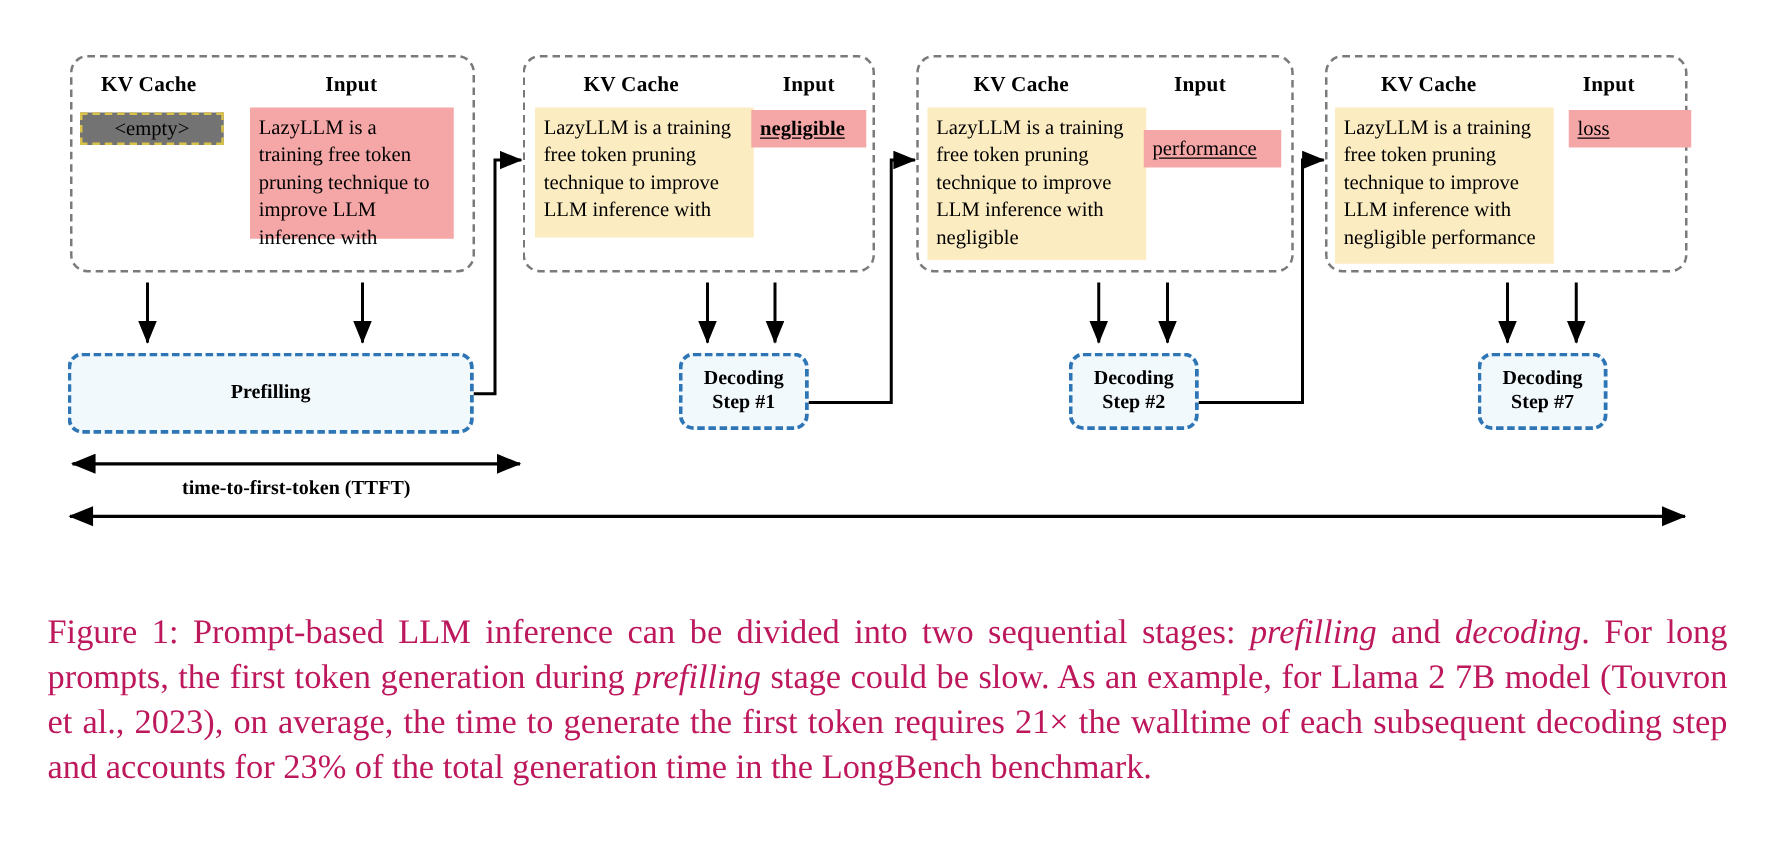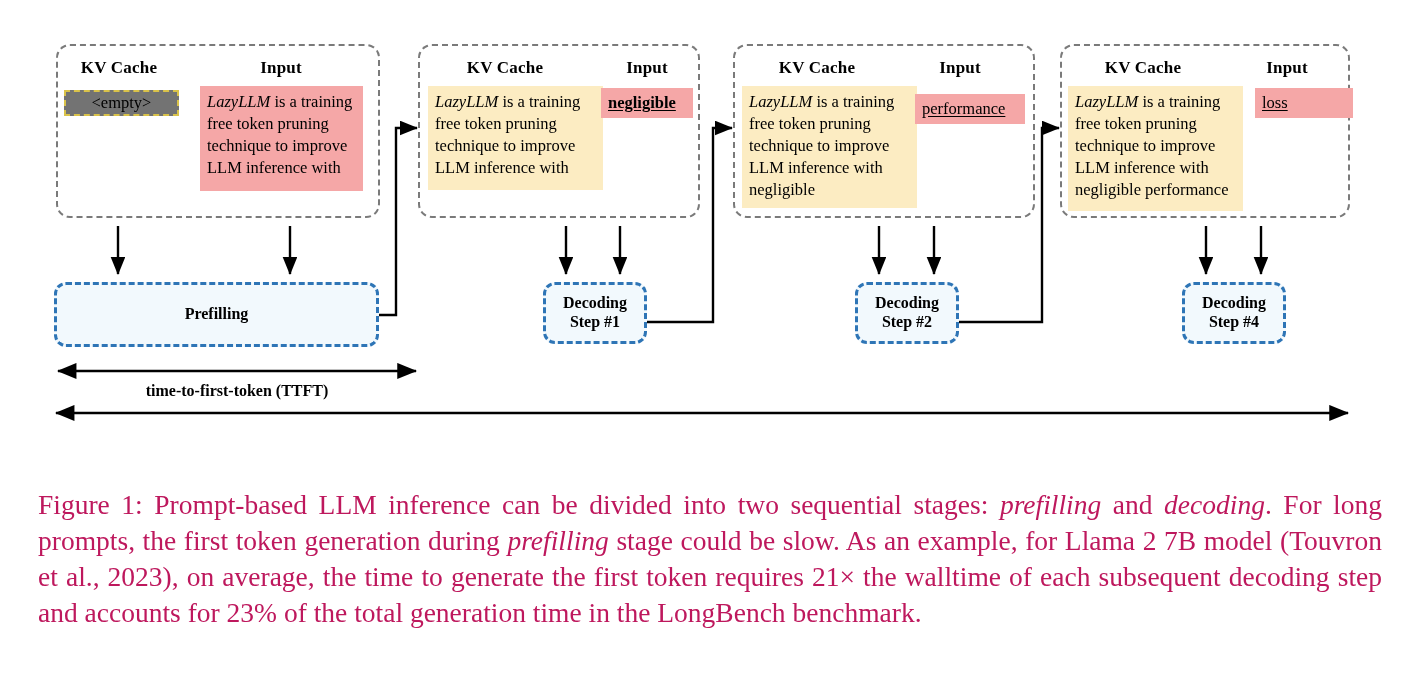--- a/index.html
+++ b/index.html
@@ -36,21 +36,21 @@
   .kv-filled{background:#fcecc2;}
   .inp-box{background:#f5a7a7;}
   .empty-box{
     position:absolute;
     border:2px dashed #d9c24a;
     background:#737373;
     box-sizing:border-box;
     display:flex;align-items:center;justify-content:center;
     font-size:16.5px;
   }
-  .ital{font-style:italic;margin-top:12px;}
+  .ital{margin-top:12px;}
   .udl{text-decoration:underline;text-underline-offset:2px;}
 
   
   .stagebox{
     position:absolute;
     border:3px dashed #2e75b6;
     border-radius:12px;
     background:#f2f9fd;
     box-sizing:border-box;
     display:flex;align-items:center;justify-content:center;
@@ -118,21 +118,21 @@
   <div class="textbox inp-box" style="left:601px;top:88px;width:92px;height:30px;padding-top:4px;font-weight:bold;">
     <span class="udl">negligible</span>
   </div>
 
   <div class="panel" style="left:733px;top:44px;width:302px;height:174px;"></div>
   <div class="col-title" style="left:752px;top:58px;width:130px;">KV Cache</div>
   <div class="col-title" style="left:925px;top:58px;width:70px;">Input</div>
   <div class="textbox kv-filled" style="left:742px;top:86px;width:175px;height:122px;">
     <span class="ital">LazyLLM</span><span> is a training free token pruning technique to improve LLM inference with negligible</span>
   </div>
-  <div class="textbox inp-box" style="left:915px;top:94px;width:110px;height:30px;padding-top:4px;">
+  <div class="textbox inp-box" style="left:915px;top:104px;width:110px;height:30px;padding-top:4px;">
     <span class="udl">performance</span>
   </div>
 
   <div class="panel" style="left:1060px;top:44px;width:290px;height:174px;"></div>
   <div class="col-title" style="left:1078px;top:58px;width:130px;">KV Cache</div>
   <div class="col-title" style="left:1252px;top:58px;width:70px;">Input</div>
   <div class="textbox kv-filled" style="left:1068px;top:86px;width:175px;height:125px;">
     <span class="ital">LazyLLM</span><span> is a training free token pruning technique to improve LLM inference with negligible performance</span>
   </div>
   <div class="textbox inp-box" style="left:1255px;top:88px;width:98px;height:30px;padding-top:4px;">
@@ -153,21 +153,21 @@
   <div class="stagebox" style="left:855px;top:282px;width:104px;height:62px;">
     <span>
       <span>Decoding</span><br>
       <span>Step #2</span>
     </span>
   </div>
 
   <div class="stagebox" style="left:1182px;top:282px;width:104px;height:62px;">
     <span>
       <span>Decoding</span><br>
-      <span>Step #4</span>
+      <span>Step #7</span>
     </span>
   </div>
 
   <svg class="overlay" viewBox="0 0 1420 692">
     <defs>
       <marker id="ah" markerWidth="9" markerHeight="9" refX="7.2" refY="3.1" orient="auto" markerUnits="strokeWidth">
         <path d="M0,0 L7.6,3.1 L0,6.2 z" fill="#000"></path>
       </marker>
       <marker id="ah2" markerWidth="9" markerHeight="9" refX="7.2" refY="3.1" orient="auto" markerUnits="strokeWidth">
         <path d="M0,0 L7.6,3.1 L0,6.2 z" fill="#000"></path>

